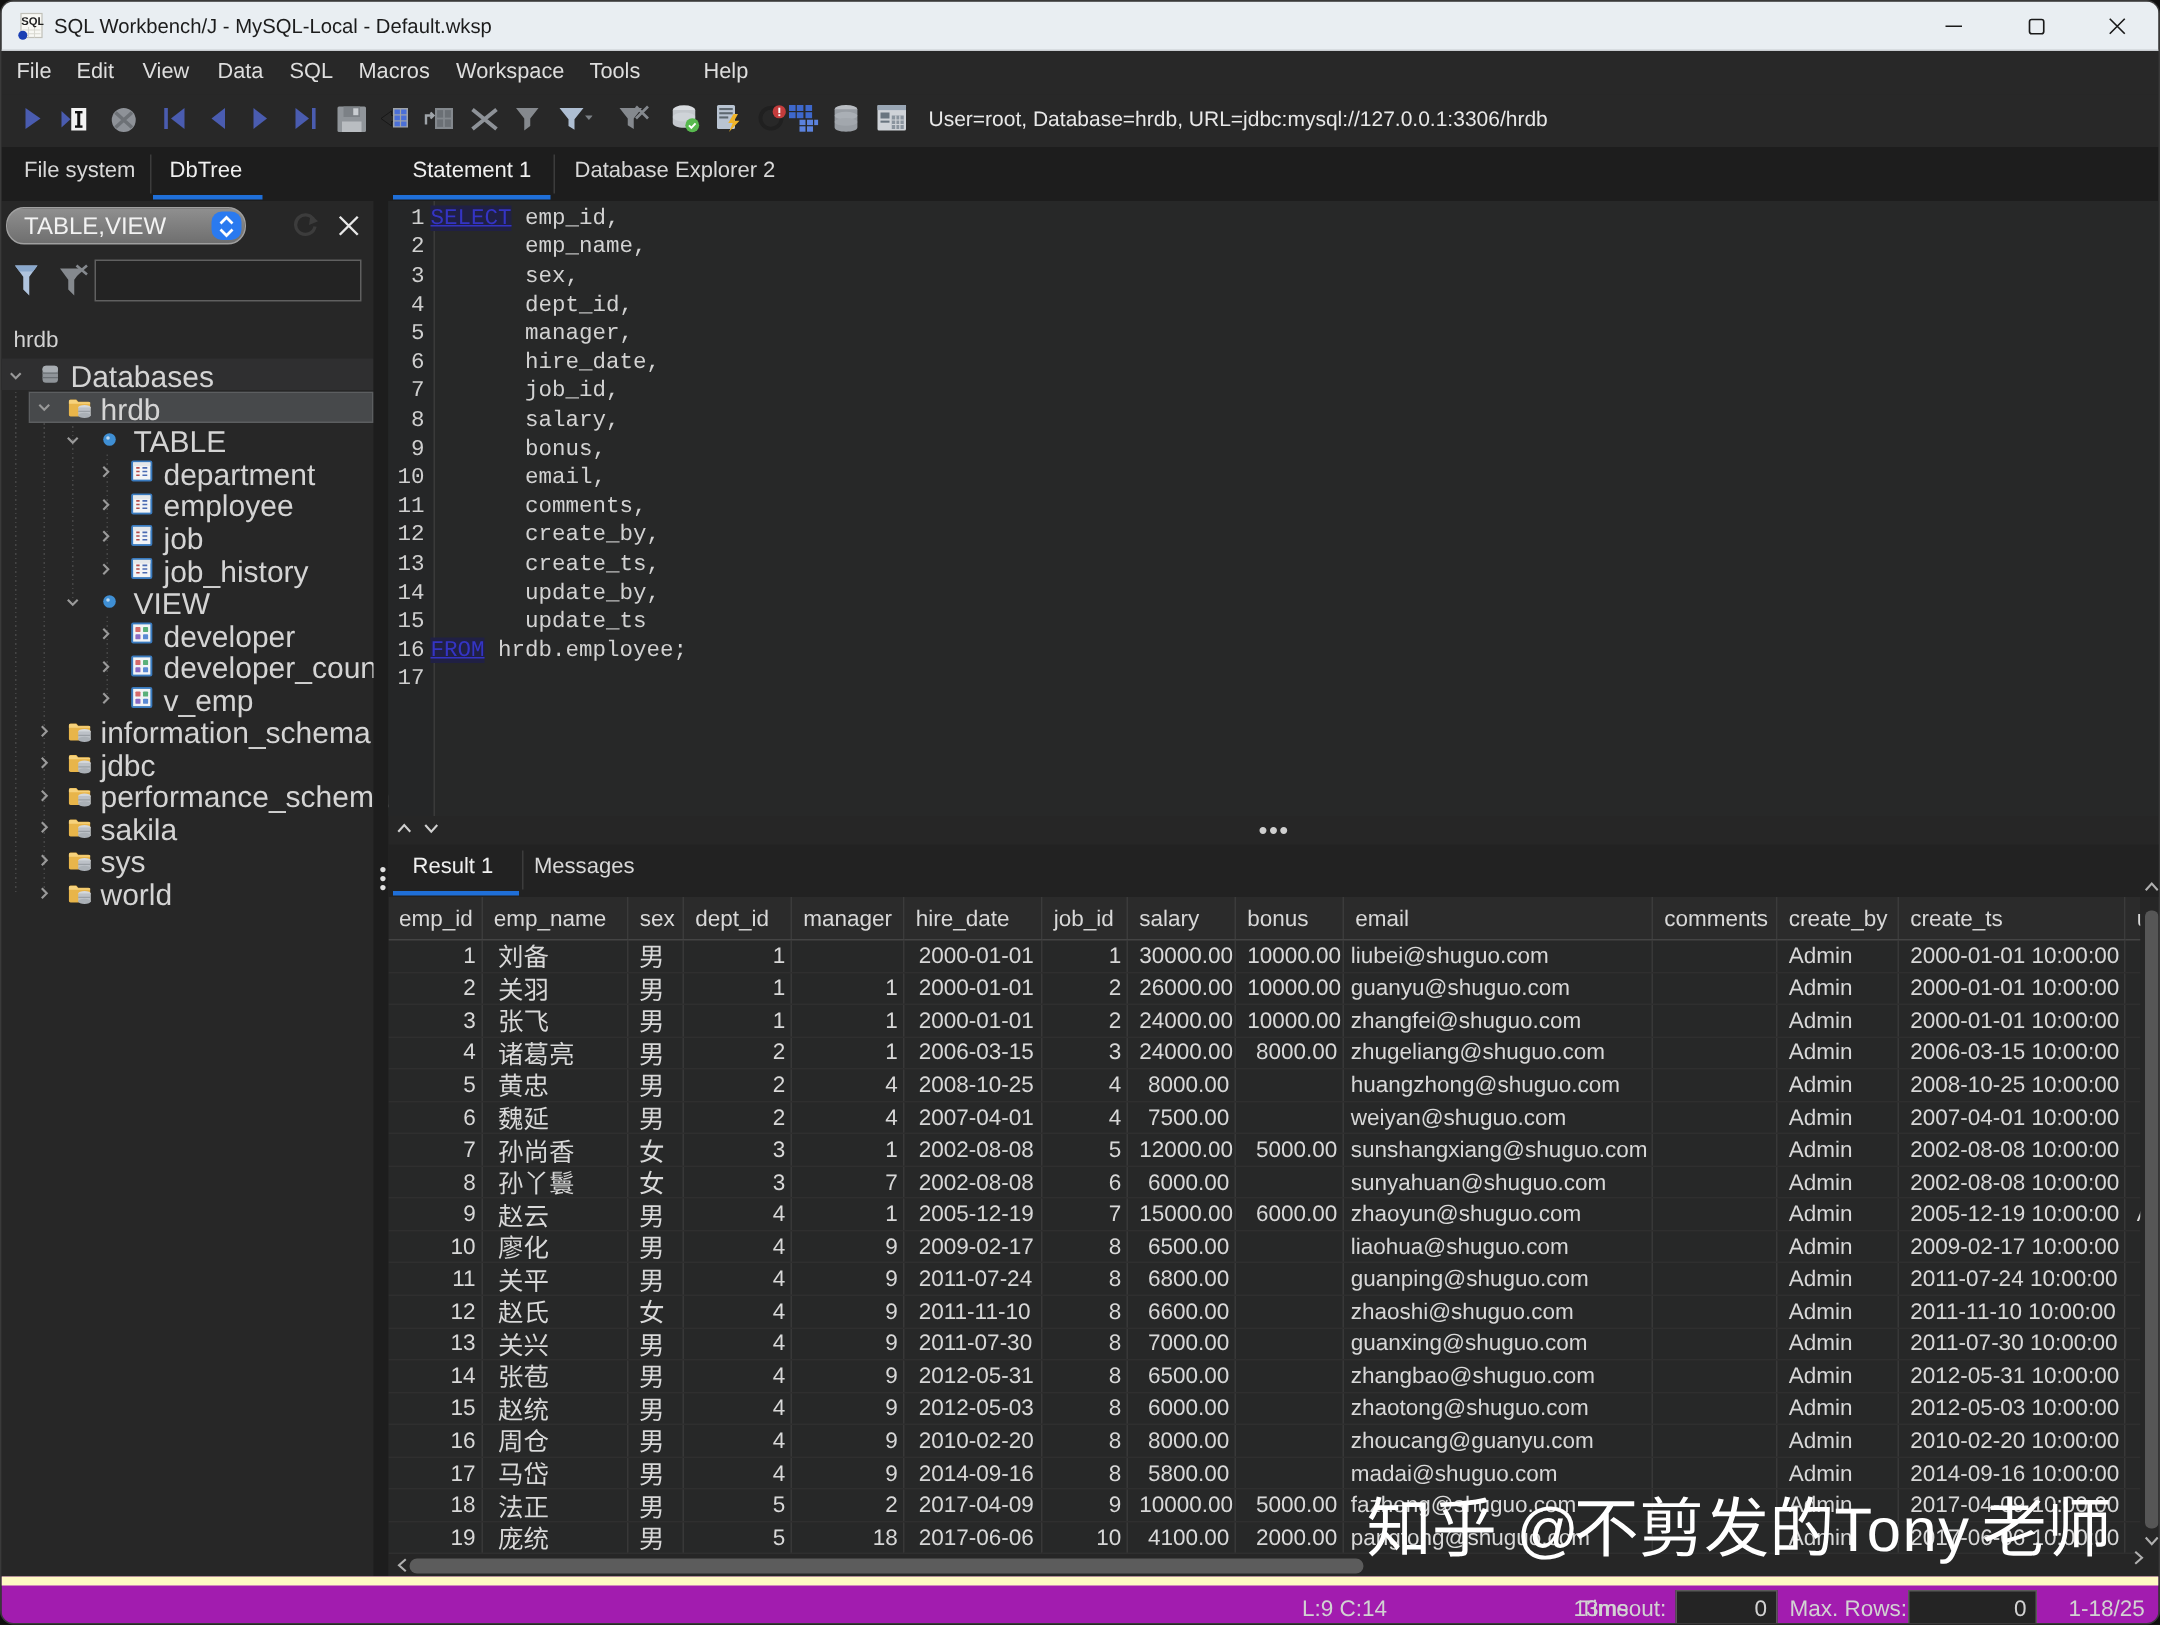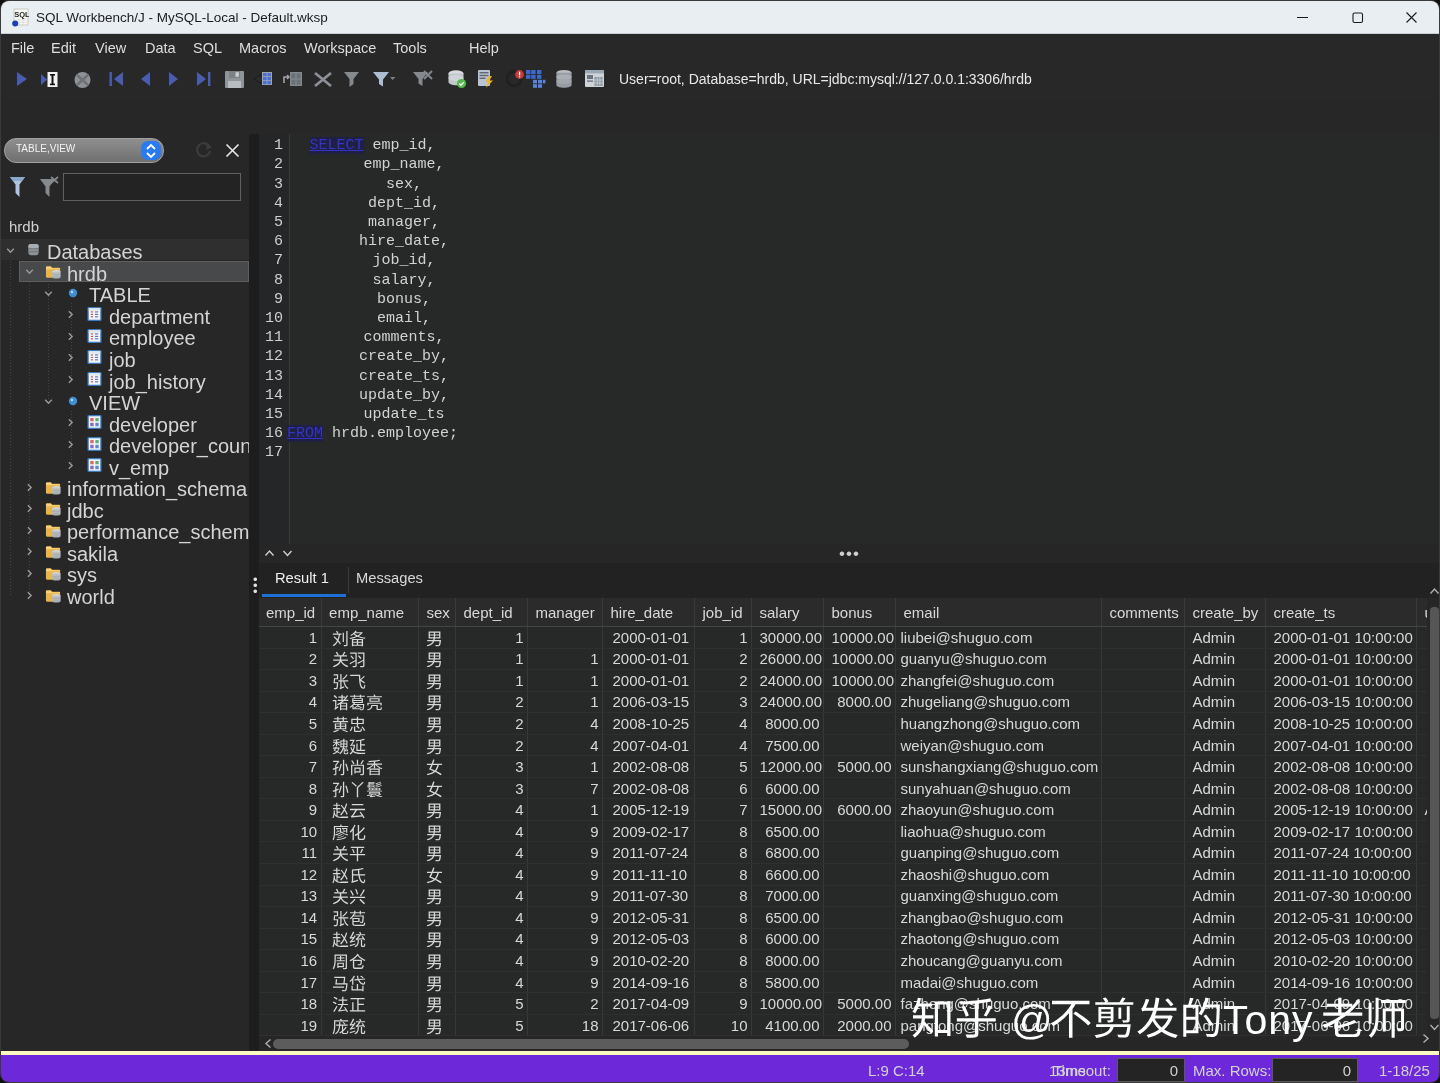--- a/index.html
+++ b/index.html
@@ -16,36 +16,36 @@
 .tbi { position:absolute; }
 #conninfo { position:absolute; left:618px; top:8px; font-size:14px; color:#e8e8e8; }
 
 #tabs { position:absolute; left:0; top:97px; width:100%; height:36px; background:#1d1d1d; }
 .tab { position:absolute; top:8px; font-size:14.7px; color:#d8d8d8; }
 .tdiv { position:absolute; top:5px; width:1px; height:26px; background:#3c3c3c; }
 .underline { position:absolute; top:32px; height:3px; background:#1f6fd8; }
 
 #left { position:absolute; left:0; top:133px; width:248px; height:917px; background:#272727; }
 #combo { position:absolute; left:3px; top:4px; width:160px; height:25px; background:linear-gradient(#8f8f8f,#6f6f6f); border:1px solid #a0a0a0; border-radius:12px; }
-#combo .ct { position:absolute; left:11px; top:4px; font-size:10px; color:#f2f2f2; }
+#combo .ct { position:absolute; left:11px; top:4px; font-size:16px; color:#f2f2f2; }
 #spin { position:absolute; right:2.5px; top:2px; width:20px; height:19px; background:#2a7af0; border-radius:7px; }
 #hrdbl { position:absolute; left:8px; top:84px; font-size:15px; color:#d2d2d2; }
 .tl { position:absolute; font-size:20px; color:#d4d4d4; white-space:pre; }
 .tc { position:absolute; width:11px; height:11px; }
 .ti { position:absolute; width:15px; height:15px; }
 .ti2 { position:absolute; width:17px; height:16px; }
 .td { position:absolute; width:10px; height:10px; }
 #fin { position:absolute; left:62px; top:39px; width:178px; height:28px; background:#232323; border:1px solid #606060; }
 
 #split { position:absolute; left:248px; top:133px; width:10px; height:917px; background:#1d1d1d; }
 
 #editor { position:absolute; left:258px; top:133px; width:1182px; height:410px; background:#272828; }
 #gutter { position:absolute; left:0; top:0; width:31px; height:100%; background:#252627; border-right:1px solid #3a3a3a; }
 #gutter div { height:19.2px; font:15px/19.2px "Liberation Mono", monospace; color:#cfcfcf; text-align:right; padding-right:6px; }
-#code { position:absolute; left:28px; top:0;text-align:center; }
+#code { position:absolute; left:28px; top:0; }
 #code div { height:19.2px; font:15px/19.2px "Liberation Mono", monospace; color:#d2d2d2; white-space:pre; }
 #gutter, #code { padding-top:2.3px; }
 .kw { color:#3434c4; background:#202044; text-decoration:underline; }
 
 #results { position:absolute; left:258px; top:543px; width:1182px; height:507px; background:#262626; }
 #rchev { position:absolute; left:4px; top:2px; color:#cfcfcf; }
 #rdots { position:absolute; left:580px; top:0px; color:#cfcfcf; font-size:17px; letter-spacing:1px; }
 #vgrip { position:absolute; left:-6px; top:33px; color:#e0e0e0; font-size:13px; line-height:6px; }
 #rtabs { position:absolute; left:0; top:19px; width:100%; height:35px; background:#222; }
 
@@ -54,21 +54,21 @@
 #grid th { height:28.5px; font-weight:normal; font-size:15px; color:#d8d8d8; text-align:left; padding:0 0 0 7px; border-right:1px solid #3b3b3b; border-bottom:1px solid #444; background:#2b2b2b; overflow:hidden; white-space:nowrap; }
 #grid td { height:21.55px; font-size:15px; color:#d8d8d8; padding:0 4px 0 7px; border-right:1px solid #383838; border-bottom:1px solid #2f2f2f; overflow:hidden; white-space:nowrap; background:#272828; }
 #grid td.r { text-align:right; }
 #grid td.d { padding-left:9px; }
 #grid td.e { padding-left:4px; }
 #grid td svg { display:inline-block; vertical-align:-3px; }
 #grid .x { border-right:none; }
 #hthumb { position:absolute; left:14px; top:495px; width:636px; height:10px; background:#5c5c5c; border-radius:5px; }
 #vthumb { position:absolute; left:1171px; top:63px; width:9px; height:412px; background:#565656; border-radius:4px; }
 
-#status { position:absolute; left:0; top:1050px; width:100%; height:33px; background:#6d28d9; border-top:4px solid #fef9c3; font-size:15px; color:#d2d2d2; }
+#status { position:absolute; left:0; top:1050px; width:100%; height:33px; background:#a21caf; border-top:6px solid #fef9c3; font-size:15px; color:#d2d2d2; }
 #status span { position:absolute; top:7px; }
 .sbox { position:absolute; top:3px; height:24px; background:#242424; border:1px solid #5a5a5a; text-align:right; font-size:15px; color:#d2d2d2; padding:3px 6px 0 0; }
 #wm { position:absolute; left:910px; top:995px; width:500px; height:46px; }
 #wm .wl { position:absolute; top:1px; font-size:41px; color:#fff; }
 .sc { position:absolute; color:#b8b8b8; }
 </style></head><body>
 <svg width="0" height="0" style="position:absolute">
     <defs>
       <path id="g4e0d" d="M559 402C678 482 828 600 899 677L960 619C885 542 733 430 615 354ZM69 110V187H514C415 358 243 527 44 625C60 642 83 672 95 691C234 618 358 515 459 399V958H540V296C566 261 589 224 610 187H931V110Z"></path>
       <path id="g4e2b" d="M145 102C238 171 350 270 403 336L464 282C409 217 293 122 201 56ZM790 60C695 157 556 289 460 369V959H540V400C635 316 768 192 867 92Z"></path>
@@ -274,20 +274,30 @@
         <rect x="10.5" y="8" width="8" height="9" fill="#8a949e"></rect>
         <g stroke="#cfd3d8" stroke-width="0.8">
           <line x1="10.5" y1="11" x2="18.5" y2="11"></line>
           <line x1="10.5" y1="14" x2="18.5" y2="14"></line>
           <line x1="13.2" y1="8" x2="13.2" y2="17"></line>
           <line x1="15.9" y1="8" x2="15.9" y2="17"></line>
         </g>
       </svg>
       <div id="conninfo">User=root, Database=hrdb, URL=jdbc:mysql://127.0.0.1:3306/hrdb</div>
     </div>
+  <div id="tabs">
+    <span class="tab" style="left:15px">File system</span>
+    <div class="tdiv" style="left:99px"></div>
+    <span class="tab" style="left:112px;color:#f0f0f0">DbTree</span>
+    <div class="underline" style="left:101px;width:73px"></div>
+    <span class="tab" style="left:274px;color:#f0f0f0">Statement 1</span>
+    <div class="underline" style="left:261px;width:105px"></div>
+    <div class="tdiv" style="left:368px"></div>
+    <span class="tab" style="left:382px">Database Explorer 2</span>
+  </div>
   <div id="left">
     <div id="combo">
         <span class="ct">TABLE,VIEW</span>
       <div id="spin">
           <svg style="position:absolute;left:3px;top:1.5px;width:14px;height:16px" viewBox="0 0 14 16">
             <path d="M3 6 L7 2 L11 6" fill="none" stroke="#fff" stroke-width="1.8"></path>
             <path d="M3 10 L7 14 L11 10" fill="none" stroke="#fff" stroke-width="1.8"></path>
           </svg>
         </div>
     </div>

